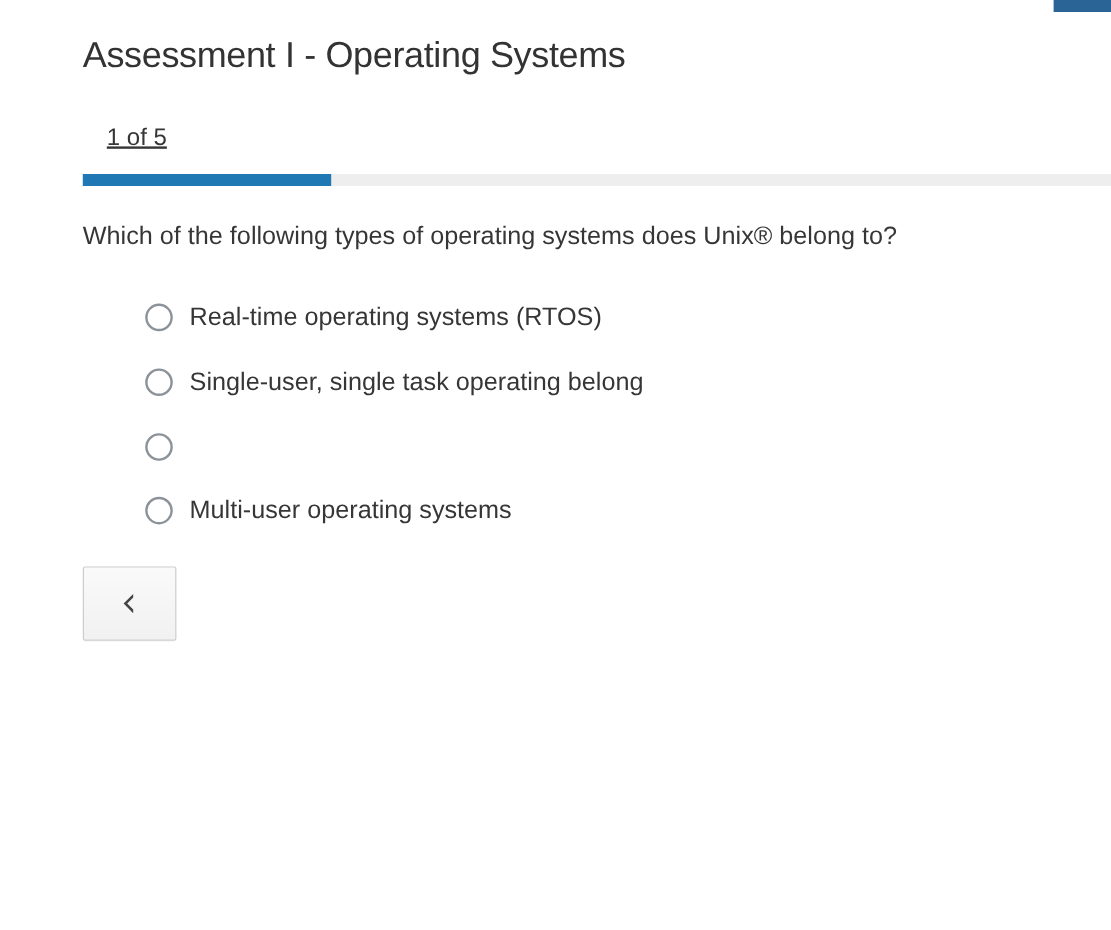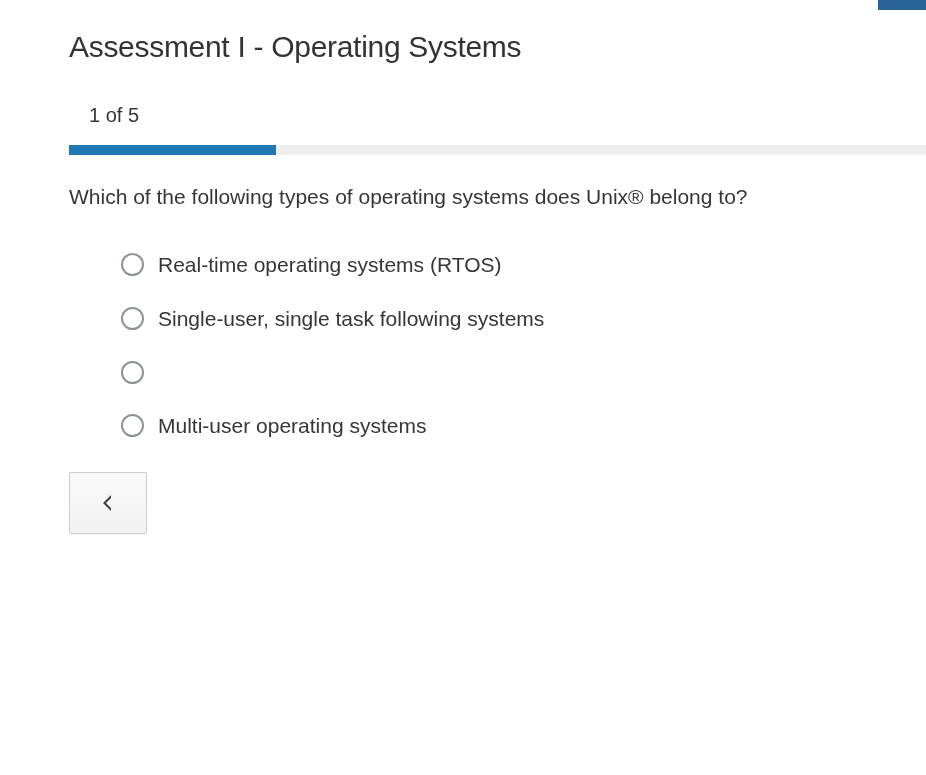--- a/index.html
+++ b/index.html
@@ -36,20 +36,21 @@
       font-size: 22px;
       font-weight: 400;
       color: #8d959a;
       margin-top: 2px;
     }
     .progress-label {
       margin-top: 40px;
       margin-left: 20px;
       font-size: 20px;
       color: #363636;
+      text-decoration: underline;
     }
     .progress-track {
       margin-top: 18px;
       width: 878px;
       height: 10px;
       background: #eeeeee;
       position: relative;
     }
     .progress-fill {
       position: absolute;
@@ -124,21 +125,21 @@
 
   <div class="question">Which of the following types of operating systems does Unix® belong to?</div>
 
   <div class="options">
     <div class="option-row">
       <span class="radio"></span>
       <span class="option-label">Real-time operating systems (RTOS)</span>
     </div>
     <div class="option-row">
       <span class="radio"></span>
-      <span class="option-label">Single-user, single task following systems</span>
+      <span class="option-label">Single-user, single task operating belong</span>
     </div>
     <div class="option-row">
       <span class="radio"></span>
     </div>
     <div class="option-row">
       <span class="radio"></span>
       <span class="option-label">Multi-user operating systems</span>
     </div>
   </div>
 

